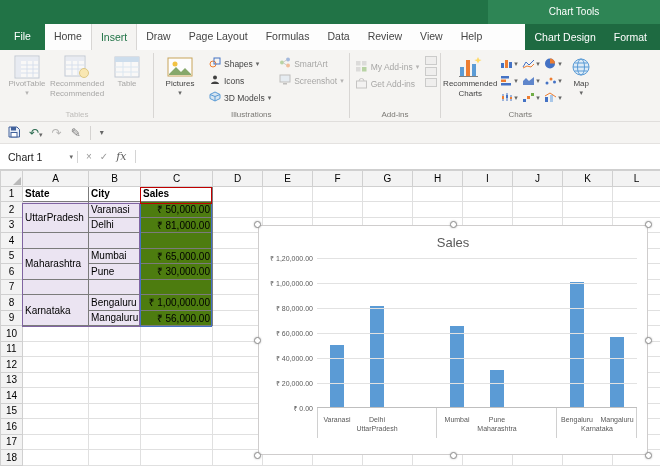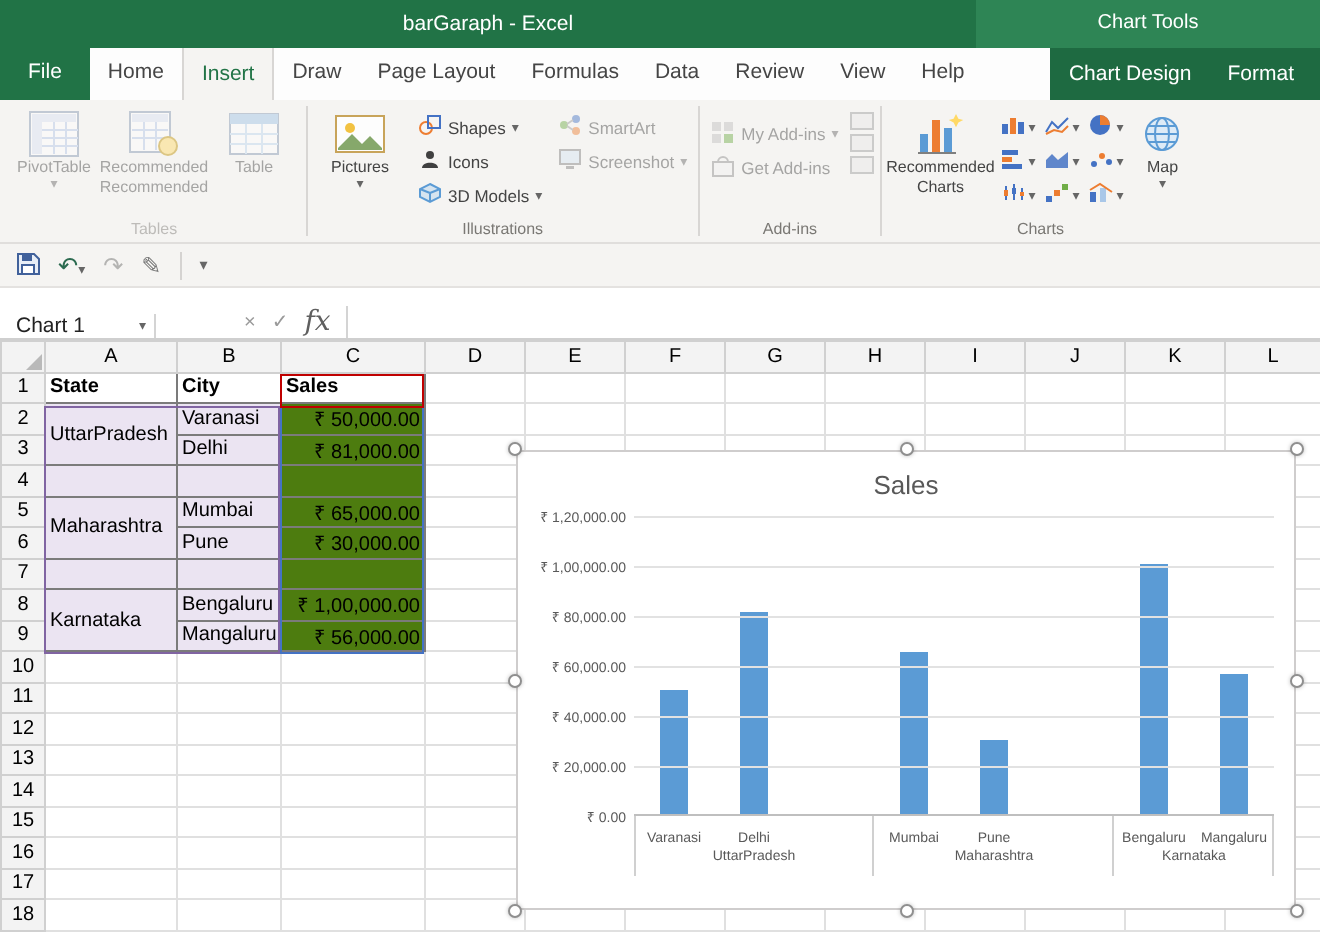--- a/index.html
+++ b/index.html
@@ -37,25 +37,25 @@
   .tinycol { display:flex; flex-direction:column; gap:2px; margin:4px 2px 0; }
   .tinyic { width:12px; height:9px; border:1px solid #9a9a9a; background:#e8e8e8; }
 
   
   .qat { height:22px; background:#f5f4f2; border-bottom:1px solid #e4e2e0; display:flex; align-items:center; gap:9px; padding-left:8px; font-size:12px; color:#555; }
   .qat .glyph { cursor:default; line-height:1; }
   .qat .dimg { opacity:.4; }
   .qsep { width:1px; height:14px; background:#d5d3d1; }
 
   
-  .fbar { height:26px; background:#fff; border-bottom:1px solid #cfcfcf; display:flex; align-items:flex-end;gap:36px; }
+  .fbar { height:26px; background:#fff; border-bottom:1px solid #cfcfcf; display:flex; align-items:center; }
   .namebox { width:78px; border-right:1px solid #d4d4d4; display:flex; align-items:center; padding:0 4px 0 8px; font-size:10.5px; color:#222; }
   .namebox .nbv { flex:1; }
   .fbtns { display:flex; align-items:center; gap:8px; padding:0 8px; border-right:1px solid #d4d4d4; color:#9a9a9a; font-size:10px; }
-  .fx { font-family:"DejaVu Serif", serif; font-style:italic; color:#5f5f5f; font-size:14px; }
+  .fx { font-family:"DejaVu Serif", serif; font-style:italic; color:#5f5f5f; font-size:11px; }
   .finput { flex:1; font-size:10.5px; padding:0 6px; display:flex; align-items:center; color:#000; }
 
   
   .sheet { position:relative; width:660px; height:296px; background:#fff; overflow:hidden; }
   table.grid { border-collapse:collapse; table-layout:fixed; width:660px; }
   table.grid td { height:15.5px; padding:0 2px; font-size:10px; color:#000; border-right:1px solid #e0e0e0; border-bottom:1px solid #e0e0e0; overflow:hidden; white-space:nowrap; cursor:cell; }
   td.colhdr { height:17px; background:#f3f3f3; border:1px solid #d0d0d0 !important; color:#5f5f5f; text-align:center; font-size:10px; cursor:default; }
   td.cornercell { height:17px; background:#f3f3f3; border:1px solid #d0d0d0 !important; position:relative; cursor:default; }
   td.cornercell span { position:absolute; right:1px; bottom:1px; width:0; height:0; border-left:8px solid transparent; border-bottom:8px solid #b9b9b9; }
   td.rowhdr { background:#f3f3f3; border:1px solid #d0d0d0 !important; color:#5f5f5f; text-align:center; font-size:9.5px; cursor:default; }
@@ -92,21 +92,20 @@
   .t2lab { font-size:7px; color:#595959; text-align:center; line-height:14px; white-space:nowrap; overflow:hidden; }
   .xsep { position:absolute; top:0; width:1px; height:30px; background:#d0d0d0; }
   .hndl { position:absolute; width:7px; height:7px; border-radius:50%; background:#fff; border:1px solid #8f8f8f; box-shadow:0 0 2px rgba(0,0,0,.25); z-index:6; }
 </style>
 </head>
 <body>
 
 <div class="app">
 
   <div class="titlebar">
-    <div class="title">barGaraph - Excel</div>
     <div class="ctx-header">Chart Tools</div>
   </div>
 
   <div class="tabrow">
     <div style="display:flex;">
         <div class="rtab file">File</div>
         <div class="rtab">Home</div>
         <div class="rtab active">Insert</div>
         <div class="rtab">Draw</div>
         <div class="rtab">Page Layout</div>

